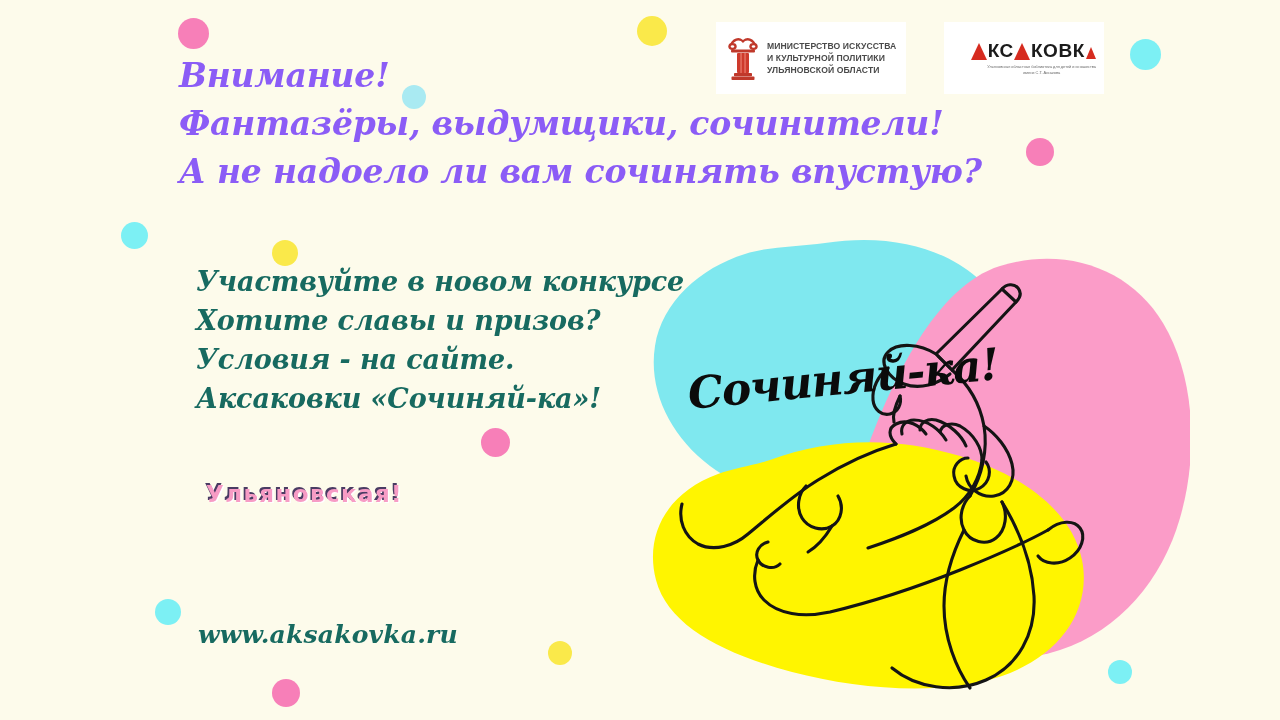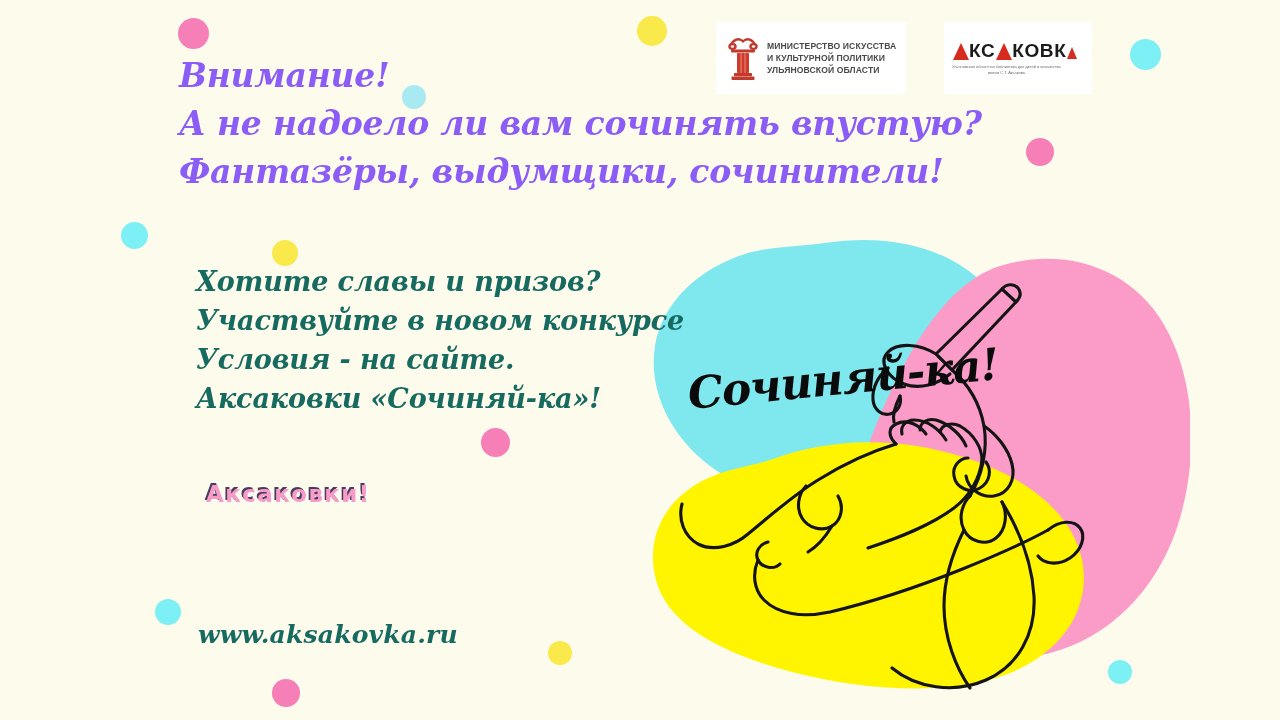--- a/index.html
+++ b/index.html
@@ -41,26 +41,26 @@
     align-items: center;
     box-sizing: border-box;
   }
   .logo-ministry {
     width: 190px;
     height: 72px;
     padding: 6px 8px 6px 10px;
     gap: 7px;
   }
   .logo-aksakovka {
-    width: 148px;
+    width: 160px;
     height: 72px;
     padding: 14px 8px;
     flex-direction: column;
     justify-content: center;
-    align-items: flex-start;
+    align-items: flex-end;
   }
   .ministry-text {
     font-family: "Liberation Sans", sans-serif;
     font-weight: 700;
     font-size: 8.6px;
     line-height: 1.42;
     letter-spacing: 0.1px;
     color: #4a4a4a;
     text-transform: uppercase;
     white-space: nowrap;
@@ -315,29 +315,29 @@
       </div>
       <div class="aks-sub">
         <div>Ульяновская областная библиотека для детей и юношества</div>
         <div>имени С.Т. Аксакова</div>
       </div>
     </div>
   </div>
 
   <div class="headline">
     <div>Внимание!</div>
+    <div>Фантазёры, выдумщики, сочинители!</div>
     <div>А не надоело ли вам сочинять впустую?</div>
-    <div>Фантазёры, выдумщики, сочинители!</div>
   </div>
 
   <div class="bodycopy">
+    <div>Участвуйте в новом конкурсе</div>
     <div>Хотите славы и призов?</div>
-    <div>Участвуйте в новом конкурсе</div>
     <div>Условия - на сайте.</div>
     <div>Аксаковки «Сочиняй-ка»!</div>
   </div>
 
   <div class="urgent">
-    <div>Аксаковки!</div>
+    <div>Ульяновская!</div>
   </div>
 
   <div class="site">www.aksakovka.ru</div>
 </div>
 
 </body></html>

